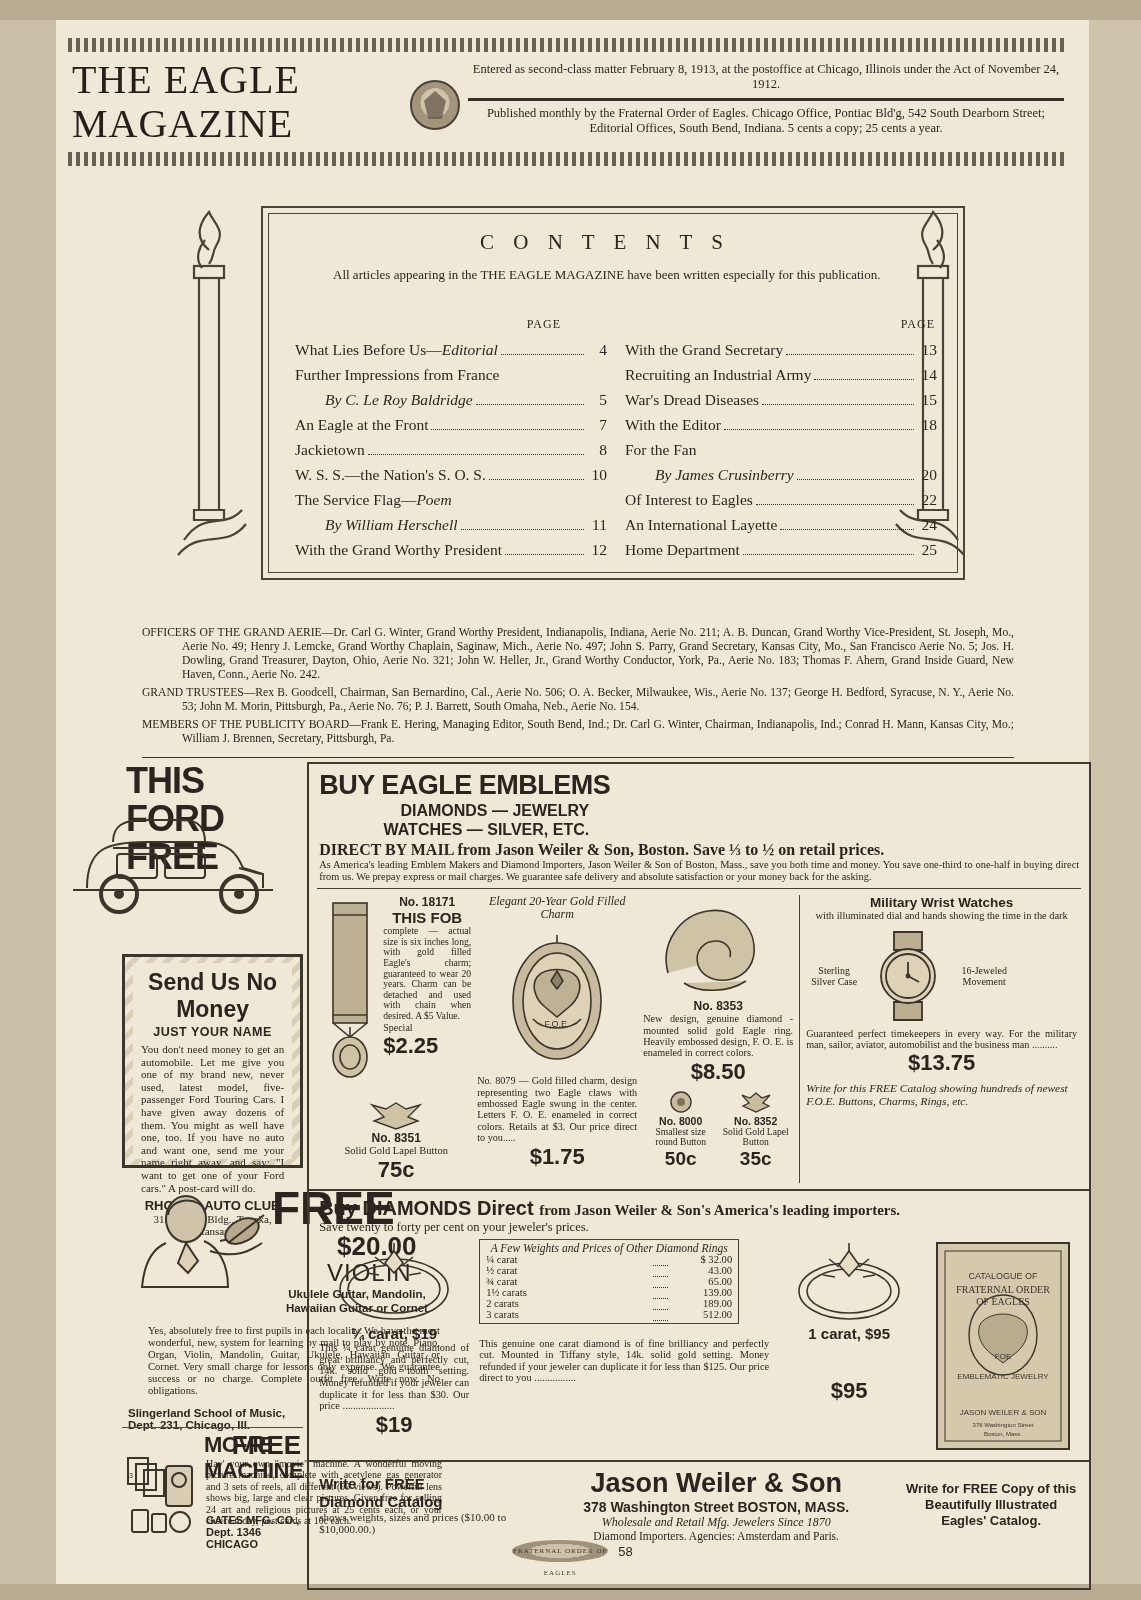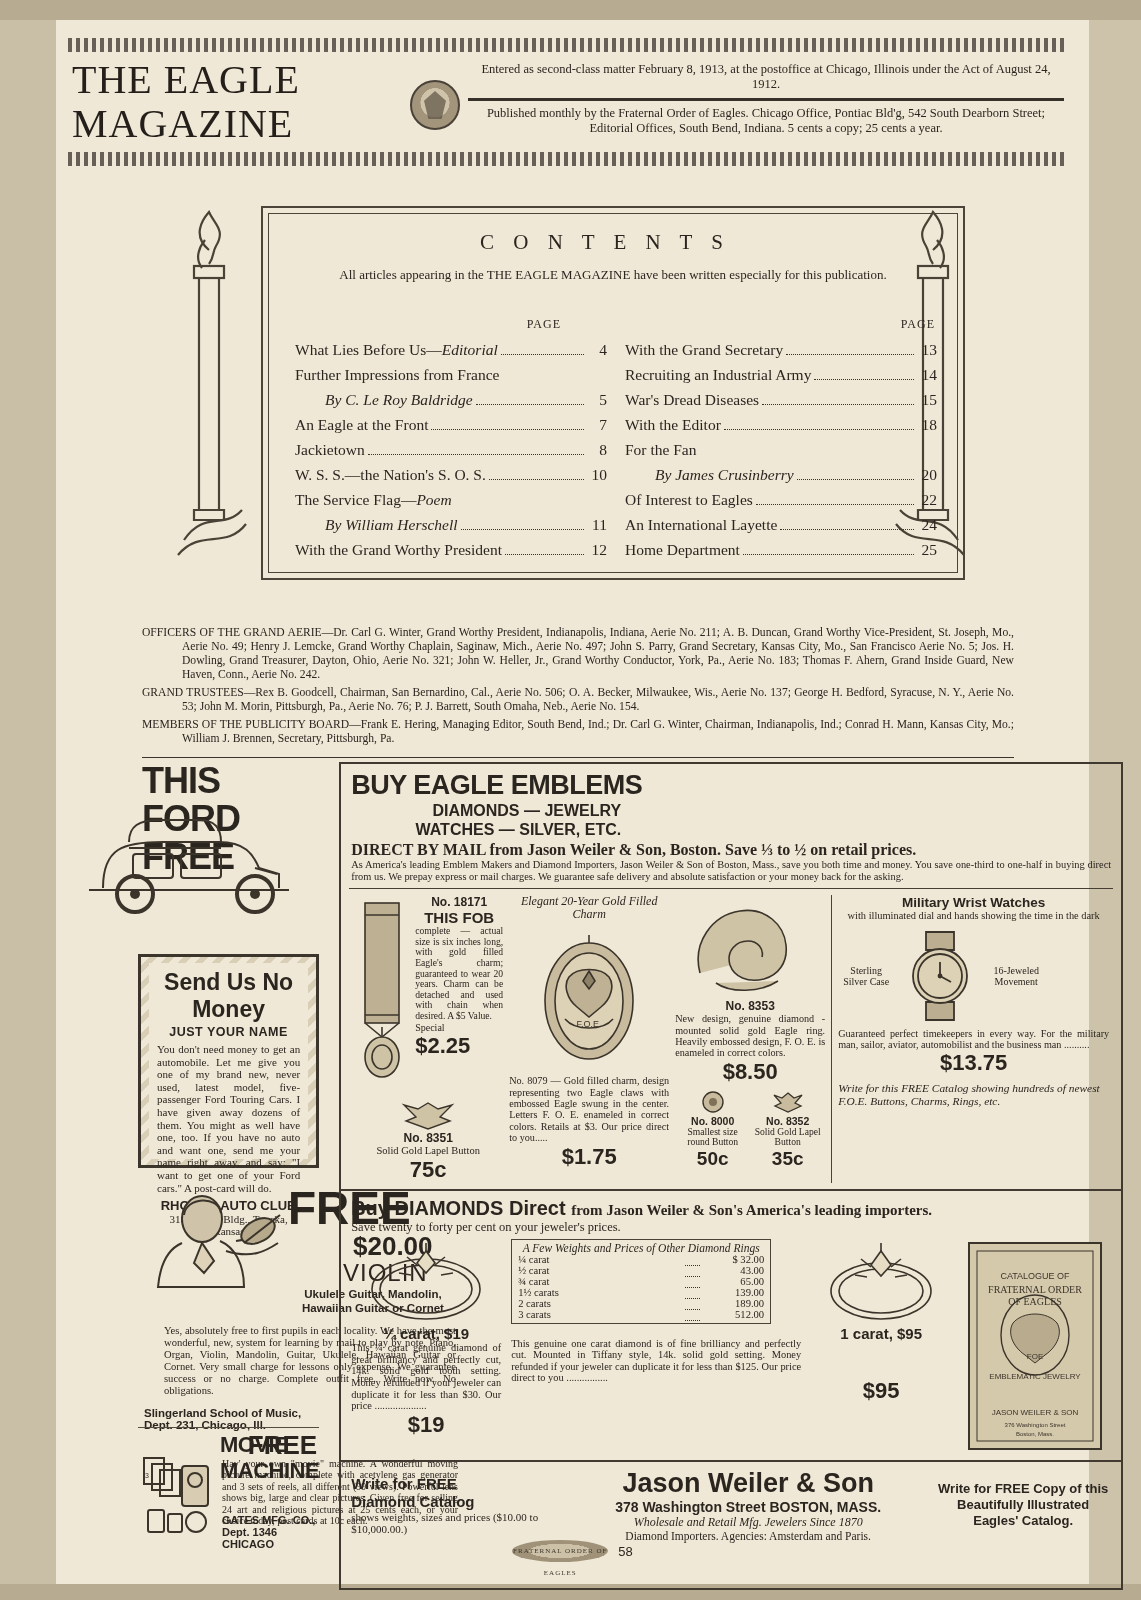--- a/index.html
+++ b/index.html
@@ -37,21 +37,21 @@
   .mast-right{flex:1;padding-top:4px;}
   .mast-entered{font-size:12.5px;line-height:15px;text-align:center;}
   .mast-hr{height:3px;background:#35302a;margin:6px 0 5px 0;}
   .mast-pub{font-size:12.5px;line-height:15px;text-align:center;}
 
   
   .contents-wrap{position:absolute;left:100px;top:180px;width:830px;height:400px;}
   .contents-box{position:absolute;left:105px;top:6px;width:700px;height:370px;border:2px solid #4c4438;}
   .contents-box::before{content:"";position:absolute;left:5px;top:5px;right:5px;bottom:5px;border:1px solid #4c4438;}
   .c-title{position:absolute;left:0;right:16px;top:22px;text-align:center;font-size:21px;letter-spacing:7px;}
-  .c-note{position:absolute;left:70px;right:70px;top:58px;text-align:center;font-size:13px;line-height:17px;}
+  .c-note{position:absolute;left:70px;right:70px;top:58px;text-align:left;font-size:13px;line-height:17px;}
   .c-cols{position:absolute;left:32px;right:26px;top:104px;display:flex;gap:18px;}
   .c-col{flex:1;font-size:15.5px;line-height:25px;}
   .c-head{font-size:12px;letter-spacing:1px;text-align:right;padding-right:2px;}
   .c-col.left .c-head{padding-right:46px;}
   .c-row{display:flex;align-items:baseline;}
   .c-label{white-space:nowrap;}
   .c-dots{flex:1;border-bottom:1px dotted #3a332b;margin:0 3px 4px 3px;min-width:8px;}
   .c-page{width:20px;text-align:right;}
   .c-row.sub .c-label{padding-left:30px;font-style:italic;}
   .ital{font-style:italic;}
@@ -59,21 +59,21 @@
   .torch{position:absolute;top:10px;width:90px;height:360px;}
   .torch.l{left:8px;} .torch.r{right:8px;}
 
   
   .officers{position:absolute;left:86px;top:606px;width:872px;font-size:11.6px;line-height:14px;text-align:justify;}
   .officers p{margin:0 0 4px 0;}
   .officers .hang{padding-left:40px;text-indent:-40px;}
   .ofc-rule{position:absolute;left:86px;top:724px;width:872px;height:1px;background:#3b342c;}
 
   
-  .ads{position:absolute;left:82px;top:742px;width:946px;height:828px;display:flex;gap:20px;}
+  .ads{position:absolute;left:66px;top:742px;width:946px;height:828px;display:flex;gap:4px;}
   .ads-left{width:322px;display:flex;flex-direction:column;gap:6px;}
   .ads-right{flex:1;border:2px solid #40392f;position:relative;}
 
   .ford{border:0;position:relative;height:186px;}
   .ford-title{font-size:36px;font-weight:bold;letter-spacing:-1px;font-family:"Liberation Sans",sans-serif;
      line-height:38px;padding-left:4px;}
   .car{position:absolute;right:0;top:40px;width:250px;height:120px;}
 
   .money{border:3px solid #3c352c;padding:6px 8px;position:relative;height:196px;
      background:repeating-linear-gradient(135deg,#efe8d6 0 6px,#d9cfb6 6px 12px);}
@@ -166,21 +166,21 @@
       <div class="mast-rule"></div>
       <div class="mast-body">
         <div class="mast-title">
           <div>THE EAGLE</div>
           <div>MAGAZINE</div>
         </div>
         <div class="mast-seal">
           <div class="seal"></div>
         </div>
         <div class="mast-right">
-          <div class="mast-entered">Entered as second-class matter February 8, 1913, at the postoffice at Chicago, Illinois under the Act of August 24, 1912.</div>
+          <div class="mast-entered">Entered as second-class matter February 8, 1913, at the postoffice at Chicago, Illinois under the Act of November 24, 1912.</div>
           <div class="mast-hr"></div>
           <div class="mast-pub">Published monthly by the Fraternal Order of Eagles.  Chicago Office, Pontiac Bld'g, 542 South Dearborn Street;  Editorial Offices, South Bend, Indiana.  5 cents a copy; 25 cents a year.</div>
         </div>
       </div>
       <div class="mast-rule" style="margin-top:6px"></div>
     </div>
 
     <div class="contents-wrap">
 
       <svg class="torch l" viewBox="0 0 90 360">

